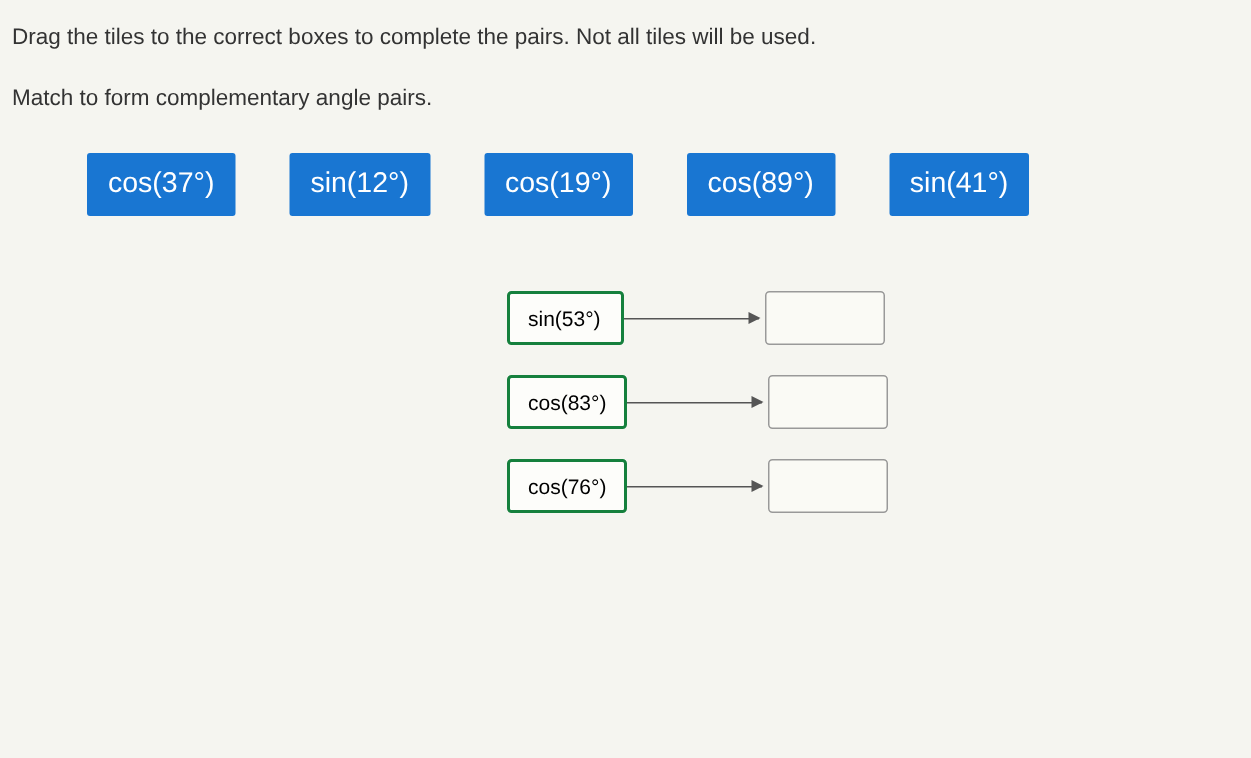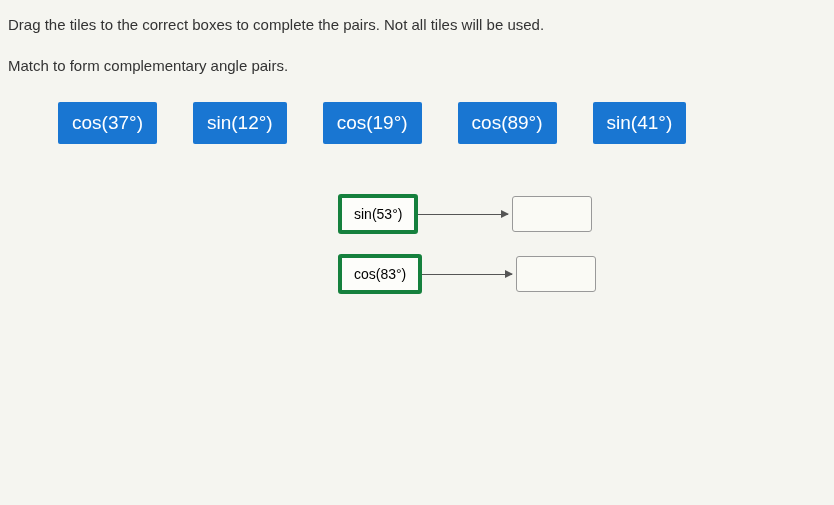--- a/index.html
+++ b/index.html
@@ -44,21 +44,21 @@
     .pairs-container {
       padding-left: 330px;
     }
     .pair-row {
       display: flex;
       align-items: center;
       margin-bottom: 20px;
       gap: 0;
     }
     .left-box {
-      border: 4px solid #15803d;
+      border: 2px solid #15803d;
       background: #fdfdfa;
       padding: 8px 12px;
       font-size: 14px;
       border-radius: 3px;
       min-width: 78px;
     }
     .arrow {
       width: 90px;
       height: 1px;
       background: #555;
@@ -100,13 +100,18 @@
   <div class="pair-row">
     <div class="left-box">sin(53°)</div>
     <div class="arrow"></div>
     <div class="drop-box"></div>
   </div>
   <div class="pair-row">
     <div class="left-box">cos(83°)</div>
     <div class="arrow"></div>
     <div class="drop-box"></div>
   </div>
+  <div class="pair-row">
+    <div class="left-box">cos(76°)</div>
+    <div class="arrow"></div>
+    <div class="drop-box"></div>
+  </div>
 </div>
 
 </body></html>

